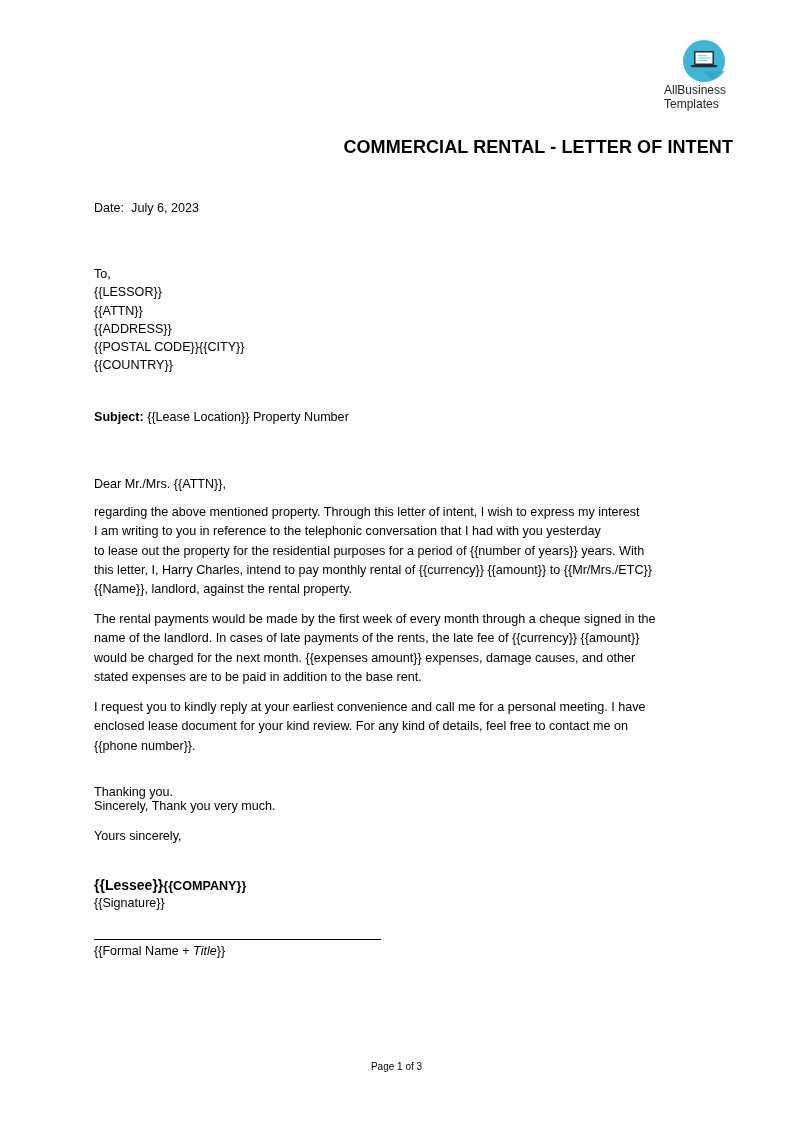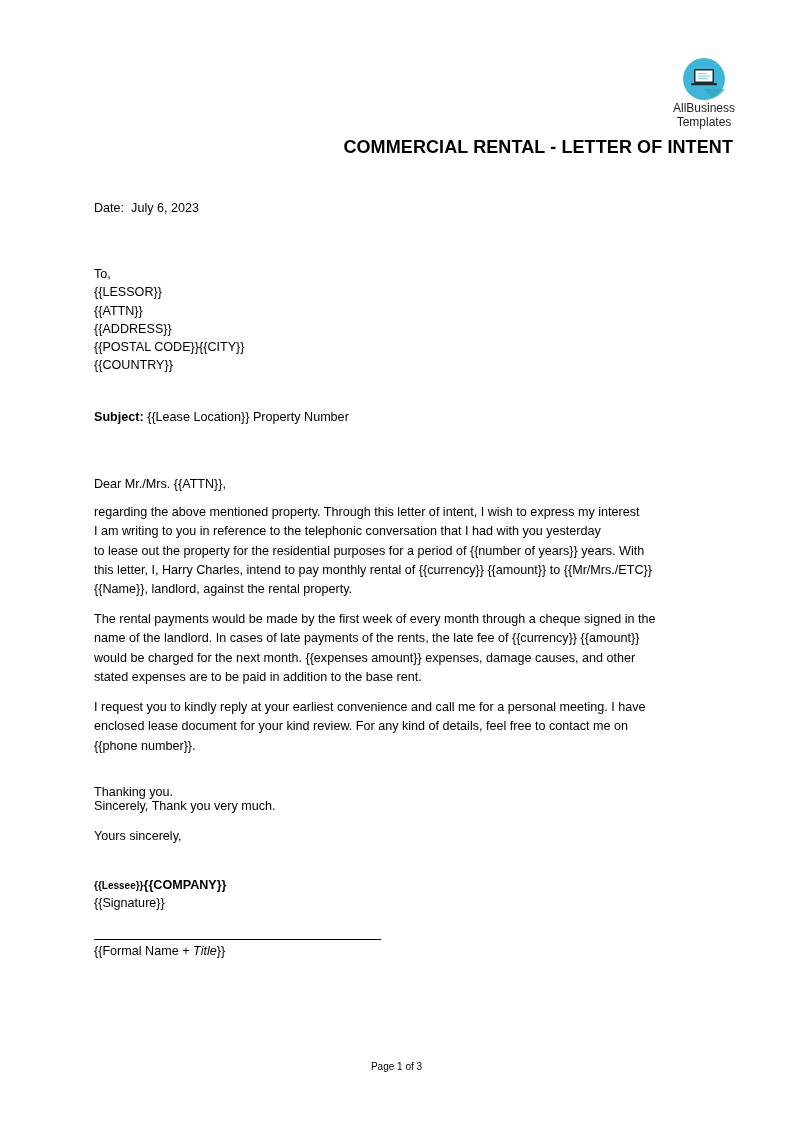--- a/index.html
+++ b/index.html
@@ -1,20 +1,20 @@
 <!DOCTYPE html>
 <html><head>
   <meta charset="utf-8">
   <style>
     html, body { margin: 0; padding: 0; background: #ffffff; }
     body { width: 793px; height: 1122px; position: relative; overflow: hidden;
            font-family: "Liberation Sans", "DejaVu Sans", sans-serif; color: #000; }
     .page { position: absolute; left: 0; top: 0; width: 793px; height: 1122px; background: #fff; }
 
-    .logo { position: absolute; left: 664px; top: 57px; width: 80px; text-align: center; }
+    .logo { position: absolute; left: 664px; top: 39px; width: 80px; text-align: left; }
     .logo-icon { width: 44px; height: 44px; margin: 0 auto; display: block; }
     .logo-text { font-family: "Liberation Sans", sans-serif; font-size: 12px; line-height: 13px; color: #222; margin-top: 1px; }
 
     .title { position: absolute; left: 0; width: 733px; top: 137px; text-align: right;
              font-family: "Liberation Sans", sans-serif; font-weight: bold; font-size: 18px; letter-spacing: 0.1px; }
 
     .txt { position: absolute; left: 94px; font-family: "Liberation Sans", sans-serif; font-size: 12.6px; line-height: 18px; white-space: nowrap; }
     .block { position: absolute; left: 94px; font-family: "Liberation Sans", sans-serif; font-size: 12.6px; line-height: 19.3px; }
     .block div { white-space: nowrap; }
     .b { font-weight: bold; }
@@ -85,21 +85,21 @@
     <div>I request you to kindly reply at your earliest convenience and call me for a personal meeting. I have</div>
     <div>enclosed lease document for your kind review. For any kind of details, feel free to contact me on</div>
     <div>{{phone number}}.</div>
   </div>
 
   <div class="txt" style="top:767px;margin-top:16px;">Thanking you.</div>
   <div class="txt" style="top:797px;">Sincerely, Thank you very much.</div>
   <div class="txt" style="top:827px;">Yours sincerely,</div>
 
   <div class="txt" style="top:876px;">
-    <span class="b" style="font-size:10px;">{{Lessee}}</span><span class="b" style="font-size:12.6px;">{{COMPANY}}</span>
+    <span class="b" style="font-size:14px;">{{Lessee}}</span><span class="b" style="font-size:12.6px;">{{COMPANY}}</span>
   </div>
   <div class="txt" style="top:894px;">{{Signature}}</div>
 
   <div class="sig-line"></div>
 
   <div class="txt" style="top:942px;">
     <span>{{Formal Name + </span><span class="i">Title</span><span>}}</span>
   </div>
 
   <div class="footer">Page 1 of 3</div>

